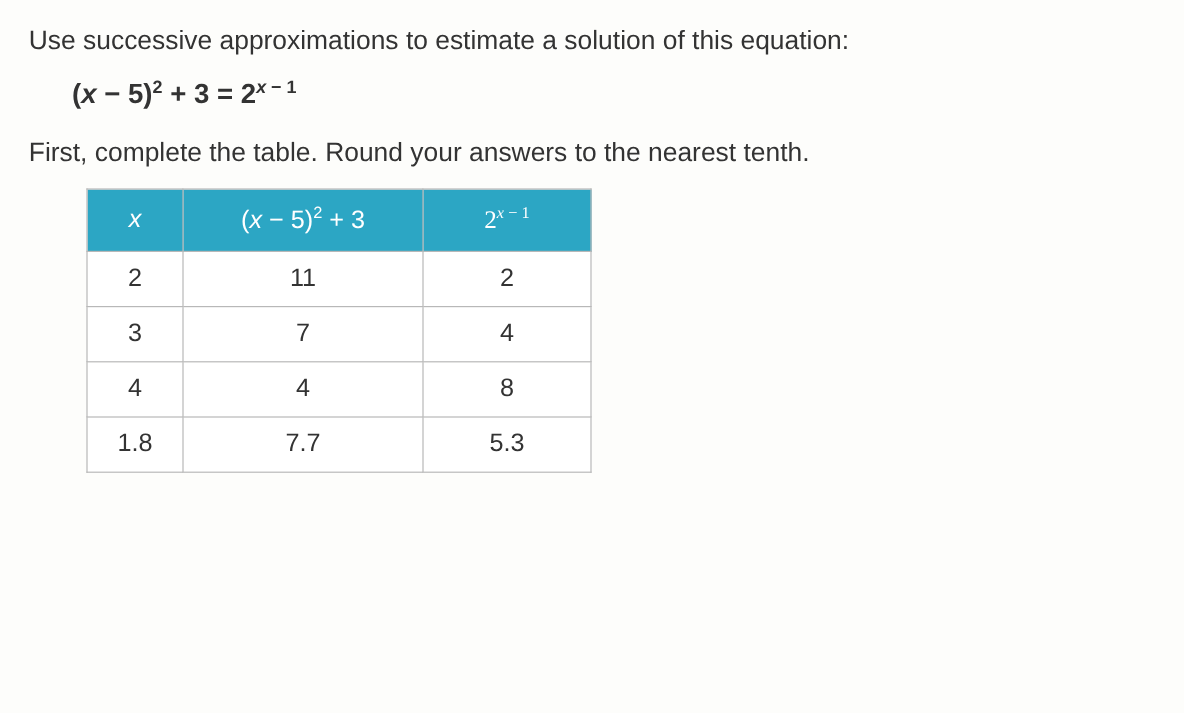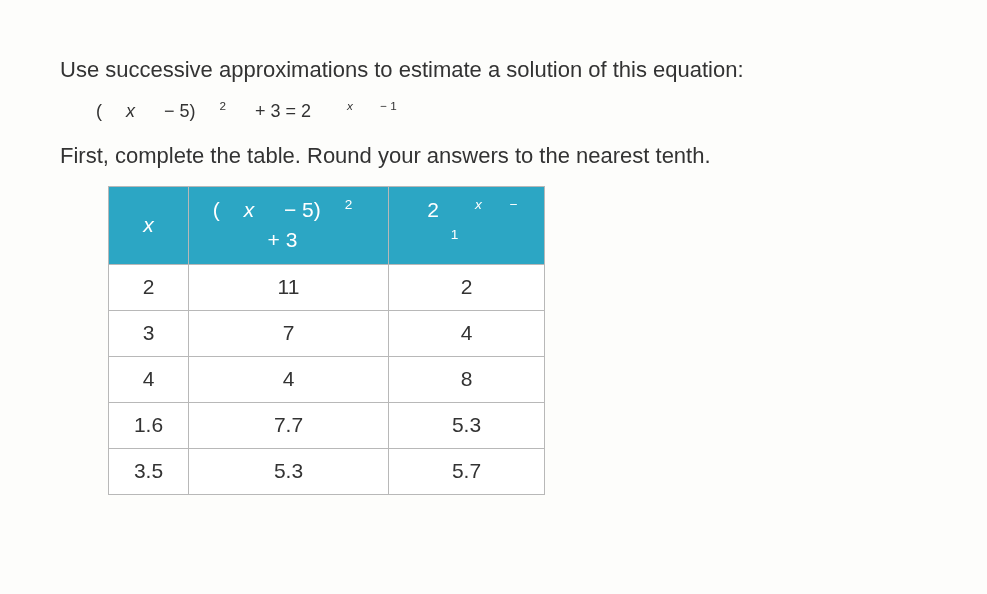--- a/index.html
+++ b/index.html
@@ -1,47 +1,47 @@
 <!DOCTYPE html>
 <html><head>
   <meta charset="utf-8">
   <style>
-    * { margin: 12px; padding: 0; box-sizing: border-box; }
+    * { margin: 0; padding: 0; box-sizing: border-box; }
     body {
       width: 987px;
       height: 594px;
       font-family: Arial, Helvetica, sans-serif;
       font-size: 22px;
       color: #333;
       padding: 18px 24px;
       background: #fdfdfb;
       line-height: 1.45;
     }
     .prompt { margin-bottom: 12px; }
-    .eq { margin: 10px 0 16px 36px; font-style: italic; font-size: 18px; }
+    .eq { margin: 10px 0 16px 36px; font-style: italic; font-size: 23px; font-weight: bold; }
     .eq .rm { font-style: normal; }
     .eq sup { font-size: 0.65em; font-style: italic; }
     .table-area { margin-left: 48px; margin-top: 14px; }
     table { border-collapse: collapse; }
     th, td {
       border: 1px solid #b8b8b8;
       text-align: center;
       font-size: 21px;
     }
     th { 
       background: #2ca6c4;
       color: #fff;
       font-weight: normal;
       padding: 8px 10px;
       height: 52px;
     }
     td { background: #fff; padding: 6px 8px; height: 46px; }
     .col-x { width: 80px; }
     .col-a { width: 200px; }
-    .col-b { width: 156px; }
+    .col-b { width: 140px; font-family: Liberation Serif, serif; }
     th .it { font-style: italic; }
     th sup { font-size: 0.65em; vertical-align: super; }
     .input-box {
       display: inline-block;
       width: 94px;
       height: 26px;
       border: 1px solid #999;
       background: #fff;
       vertical-align: middle;
     }
@@ -81,24 +81,19 @@
       <td>3</td>
       <td>7</td>
       <td>4</td>
     </tr>
     <tr>
       <td>4</td>
       <td>4</td>
       <td>8</td>
     </tr>
     <tr>
-      <td>1.6</td>
+      <td>1.8</td>
       <td>7.7</td>
       <td>5.3</td>
-    </tr>
-    <tr>
-      <td>3.5</td>
-      <td>5.3</td>
-      <td>5.7</td>
     </tr>
   </tbody>
 </table>
 </div>
 
 </body></html>

